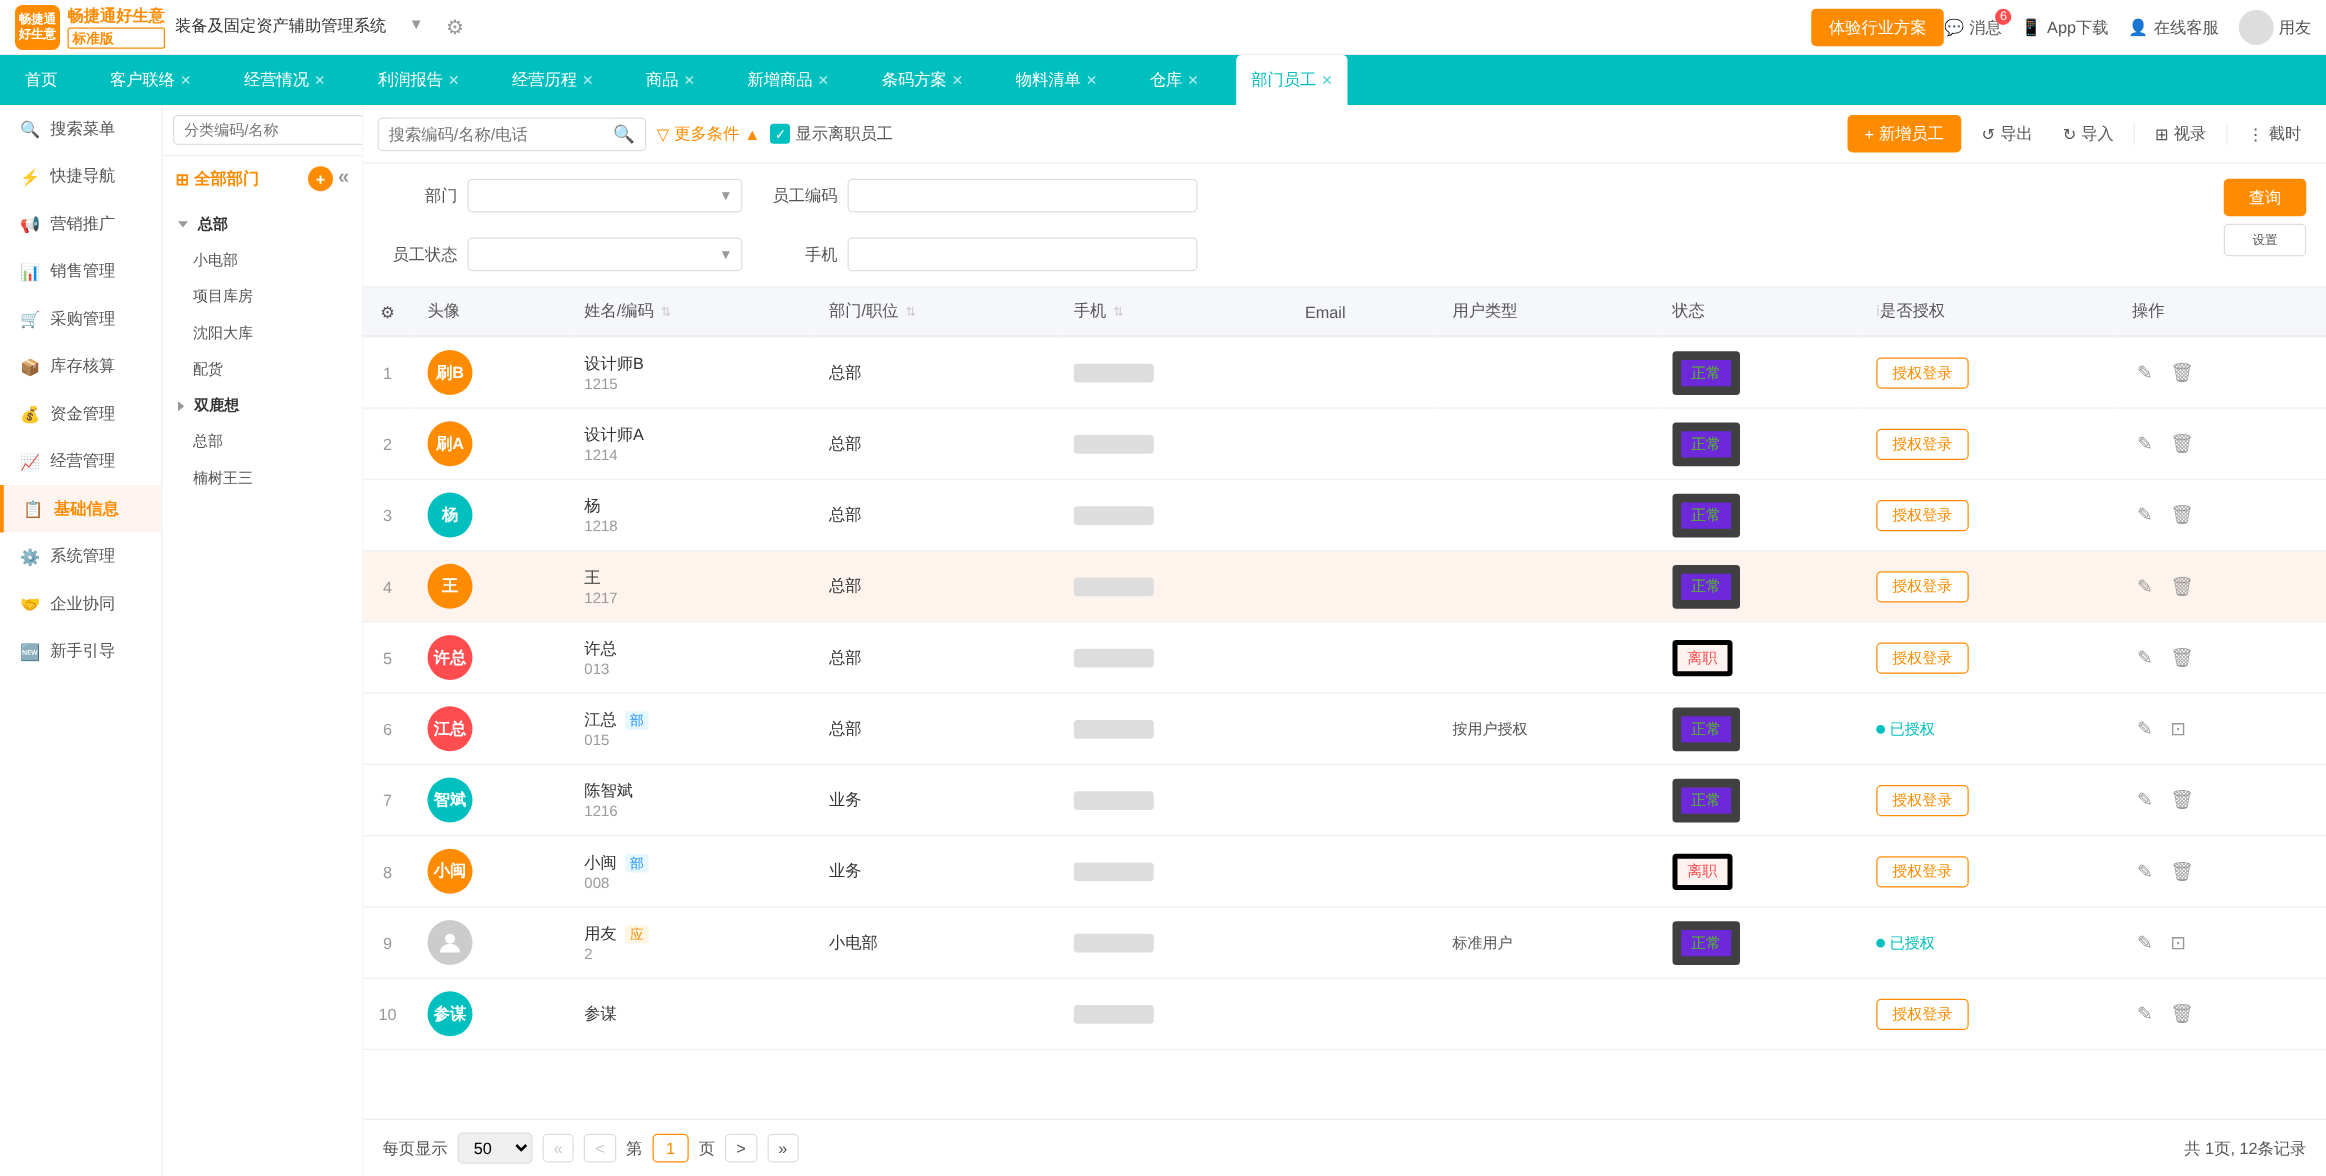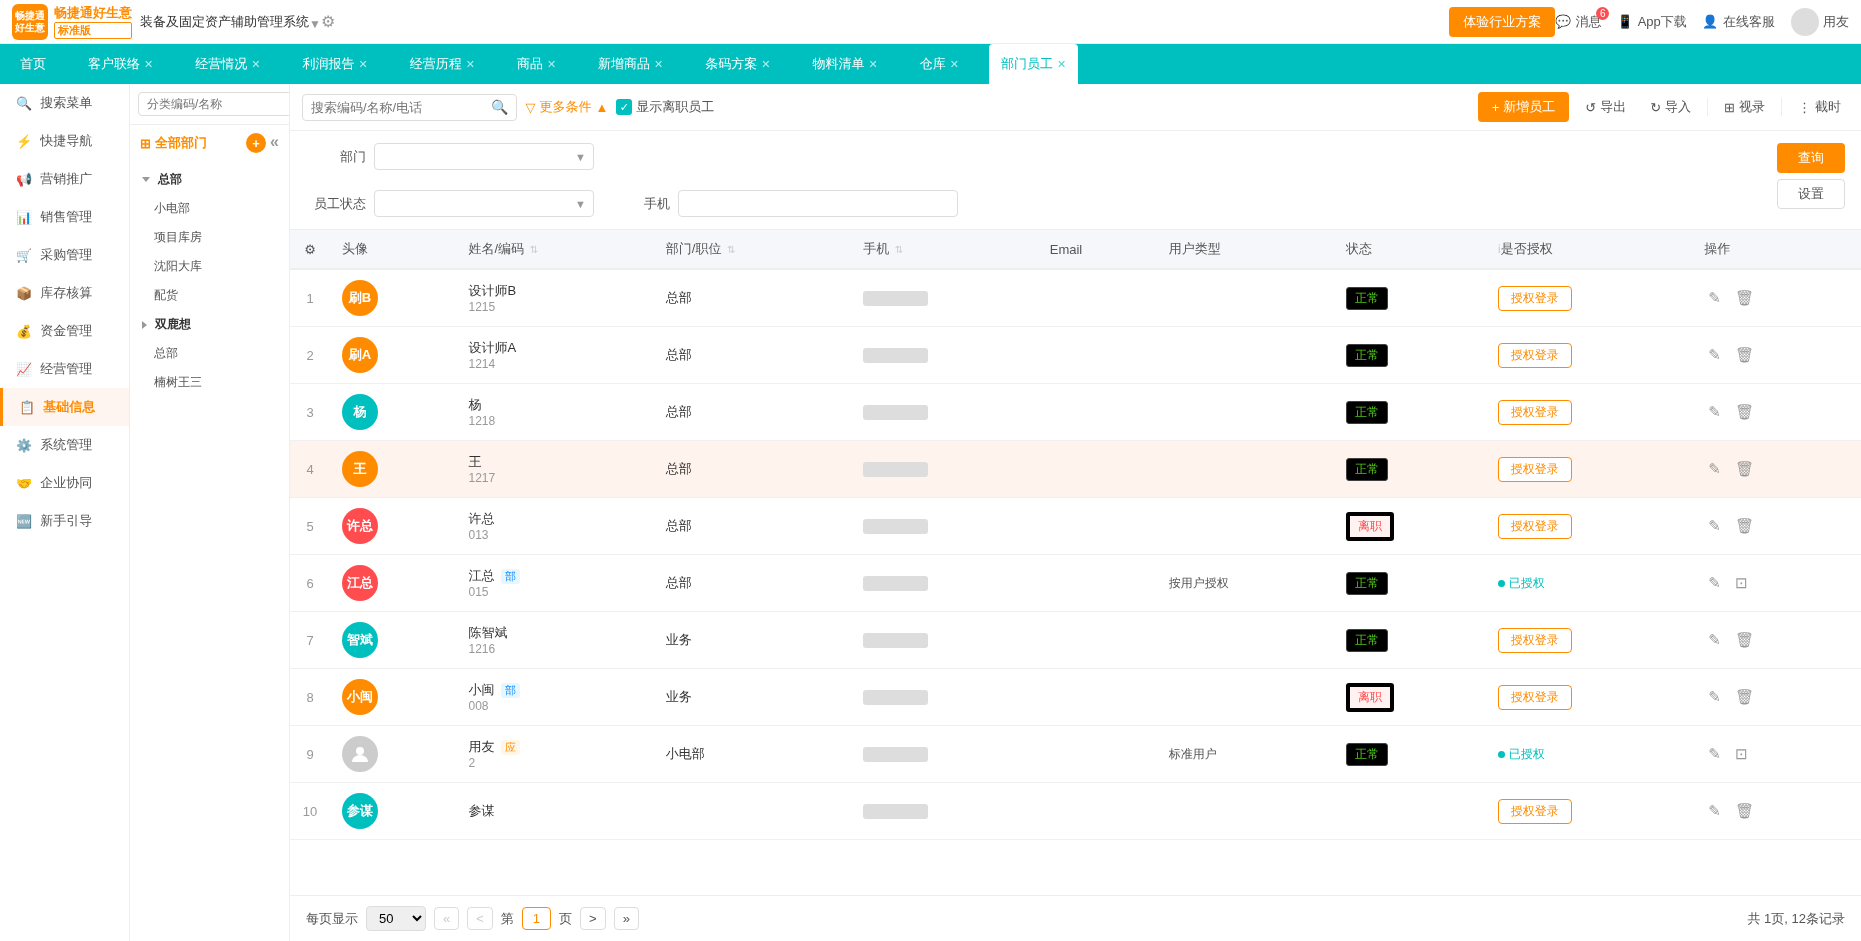--- a/index.html
+++ b/index.html
@@ -2,21 +2,21 @@
 <html><head>
   <meta charset="utf-8">
   <style>
     * { box-sizing: border-box; margin: 0; padding: 0; }
     body { font-family: "Microsoft YaHei", "PingFang SC", sans-serif; font-size: 13px; background: #f5f5f5; color: #333; }
 
     
     .topbar { display: flex; align-items: center; background: #fff; height: 44px; padding: 0 12px; border-bottom: 1px solid #eee; }
     .topbar-logo { display: flex; align-items: center; gap: 6px; color: #ff8c00; font-weight: bold; font-size: 14px; width: 120px; }
     .topbar-logo .logo-icon { width: 36px; height: 36px; background: #ff8c00; border-radius: 6px; display: flex; align-items: center; justify-content: center; color: #fff; font-size: 10px; text-align: center; line-height: 1.2; }
-    .topbar-sys { display: flex; align-items: flex-end; gap: 0; flex: 1; }
+    .topbar-sys { display: flex; align-items: flex-start; gap: 18px; flex: 1; }
     .topbar-sys-gear { color: #999; font-size: 16px; cursor: pointer; }
     .topbar-trial-btn { background: #ff8c00; color: #fff; border: none; border-radius: 4px; padding: 6px 14px; font-size: 13px; cursor: pointer; }
     .topbar-right { display: flex; align-items: center; gap: 16px; margin-left: auto; }
     .topbar-right-item { display: flex; align-items: center; gap: 4px; color: #555; font-size: 13px; cursor: pointer; position: relative; }
     .badge { background: #ff4d4f; color: #fff; border-radius: 10px; font-size: 10px; padding: 1px 4px; position: absolute; top: -6px; right: -8px; }
 
     
     .navbar { display: flex; align-items: center; background: #00bfbf; height: 40px; padding: 0 8px; gap: 18px; }
     .nav-item { color: #fff; padding: 0 12px; height: 40px; display: flex; align-items: center; font-size: 13px; cursor: pointer; border-radius: 2px; gap: 4px; white-space: nowrap; }
     .nav-item.active { background: #fff; color: #00bfbf; border-radius: 4px 4px 0 0; }
@@ -74,36 +74,36 @@
     .filter-row { display: flex; align-items: center; gap: 16px; }
     .filter-field { display: flex; align-items: center; gap: 8px; }
     .filter-label { font-size: 13px; color: #555; white-space: nowrap; width: 60px; text-align: right; }
     .filter-select { border: 1px solid #ddd; border-radius: 4px; padding: 5px 28px 5px 8px; font-size: 13px; color: #333; background: #fff; appearance: none; width: 220px; position: relative; cursor: pointer; outline: none; }
     .select-wrap { position: relative; display: inline-block; }
     .select-arrow { position: absolute; right: 8px; top: 50%; transform: translateY(-50%); color: #999; pointer-events: none; font-size: 11px; }
     .filter-input { border: 1px solid #ddd; border-radius: 4px; padding: 5px 8px; font-size: 13px; color: #333; background: #fff; width: 280px; outline: none; }
     .filter-input-wide { width: 380px; }
     .filter-actions { position: absolute; right: 16px; top: 12px; display: flex; flex-direction: column; gap: 6px; }
     .search-btn { background: #ff8c00; color: #fff; border: none; border-radius: 4px; padding: 6px 20px; font-size: 13px; cursor: pointer; }
-    .reset-btn { background: #fff; color: #555; border: 1px solid #ddd; border-radius: 4px; padding: 5px 20px; font-size: 13px; cursor: pointer; }
+    .reset-btn { background: #fff; color: #555; border: 1px solid #ddd; border-radius: 4px; padding: 5px 20px; font-size: 10px; cursor: pointer; }
 
     
     .emp-table-wrap { flex: 1; overflow: auto; background: #fff; }
     table { width: 100%; border-collapse: collapse; }
     thead tr { background: #f5f7fa; border-bottom: 2px solid #eee; }
     thead th { padding: 10px 12px; font-size: 13px; color: #555; font-weight: normal; text-align: left; white-space: nowrap; border-bottom: 1px solid #eee; }
     tbody tr { border-bottom: 1px solid #f0f0f0; }
     tbody td { padding: 10px 12px; font-size: 13px; color: #333; vertical-align: middle; }
     .sort-icon { color: #ccc; font-size: 10px; margin-left: 2px; }
     .th-info { color: #ccc; font-size: 12px; }
     .avatar { width: 36px; height: 36px; border-radius: 50%; display: flex; align-items: center; justify-content: center; font-size: 13px; color: #fff; font-weight: bold; flex-shrink: 0; }
     .emp-name { font-size: 13px; color: #333; }
     .emp-code { font-size: 12px; color: #999; }
     .status-badge { display: inline-block; padding: 2px 8px; border-radius: 3px; font-size: 12px; }
-    .status-normal { background: #000000; color: #52c41a; border: 1px solid #404040; }
+    .status-normal { background: #6d28d9; color: #52c41a; border: 7px solid #404040; }
     .status-resigned { background: #fff2f0; color: #ff4d4f; border: 4px solid #000000; }
     .auth-btn { border: 1px solid #ff8c00; color: #ff8c00; background: #fff; border-radius: 4px; padding: 3px 12px; font-size: 12px; cursor: pointer; }
     .authorized { color: #00bfbf; font-size: 12px; display: flex; align-items: center; gap: 4px; }
     .authorized-dot { width: 7px; height: 7px; border-radius: 50%; background: #00bfbf; }
     .user-type { font-size: 12px; color: #555; }
     .op-btns { display: flex; gap: 6px; align-items: center; }
     .op-btn { color: #999; font-size: 15px; cursor: pointer; border: none; background: none; padding: 2px 4px; }
     .blur-text { background: #ddd; color: transparent; border-radius: 3px; user-select: none; font-size: 13px; }
     .dept-tag { display: inline-block; background: #e6f7ff; color: #1890ff; border-radius: 3px; padding: 0 4px; font-size: 11px; margin-left: 3px; }
     .dept-tag-orange { background: #fff7e6; color: #ff8c00; }
@@ -349,20 +349,24 @@
           <div class="filter-row">
             <div class="filter-field">
               <span class="filter-label">部门</span>
               <div class="select-wrap">
                 <select class="filter-select">
                   <option value=""></option>
                 </select>
                 <span class="select-arrow">▼</span>
               </div>
             </div>
+            <div class="filter-field">
+              <span class="filter-label">员工编码</span>
+              <input class="filter-input" type="text" value="" style="">
+            </div>
           </div>
           <div class="filter-row">
             <div class="filter-field">
               <span class="filter-label">员工状态</span>
               <div class="select-wrap">
                 <select class="filter-select">
                   <option value=""></option>
                 </select>
                 <span class="select-arrow">▼</span>
               </div>

